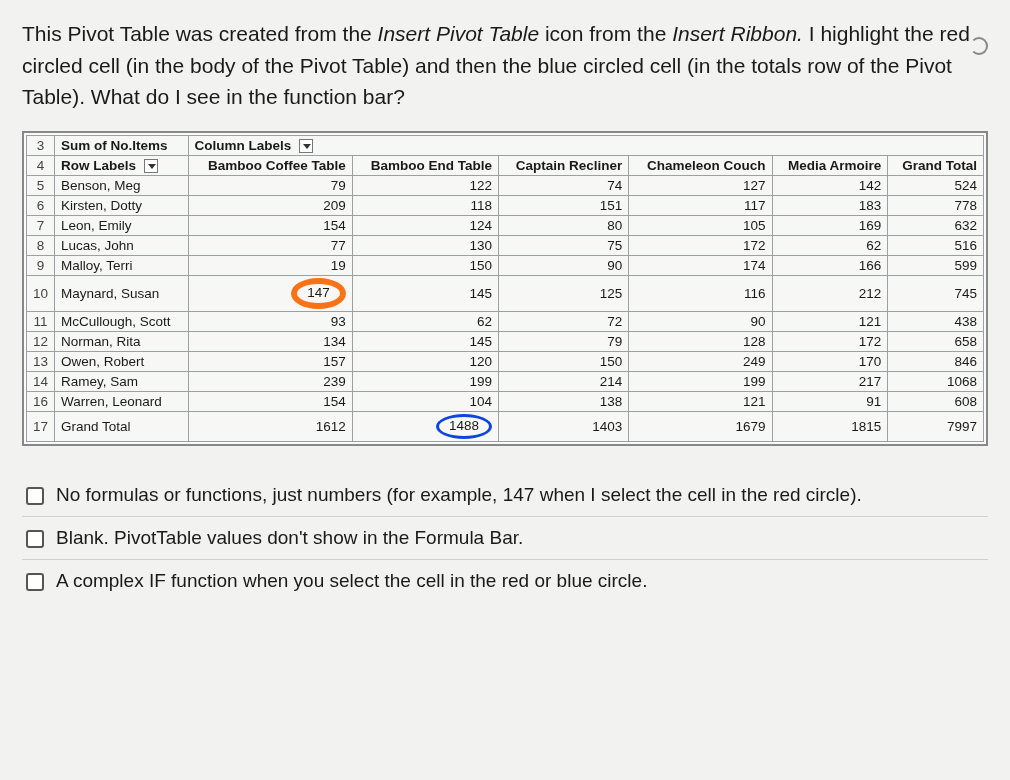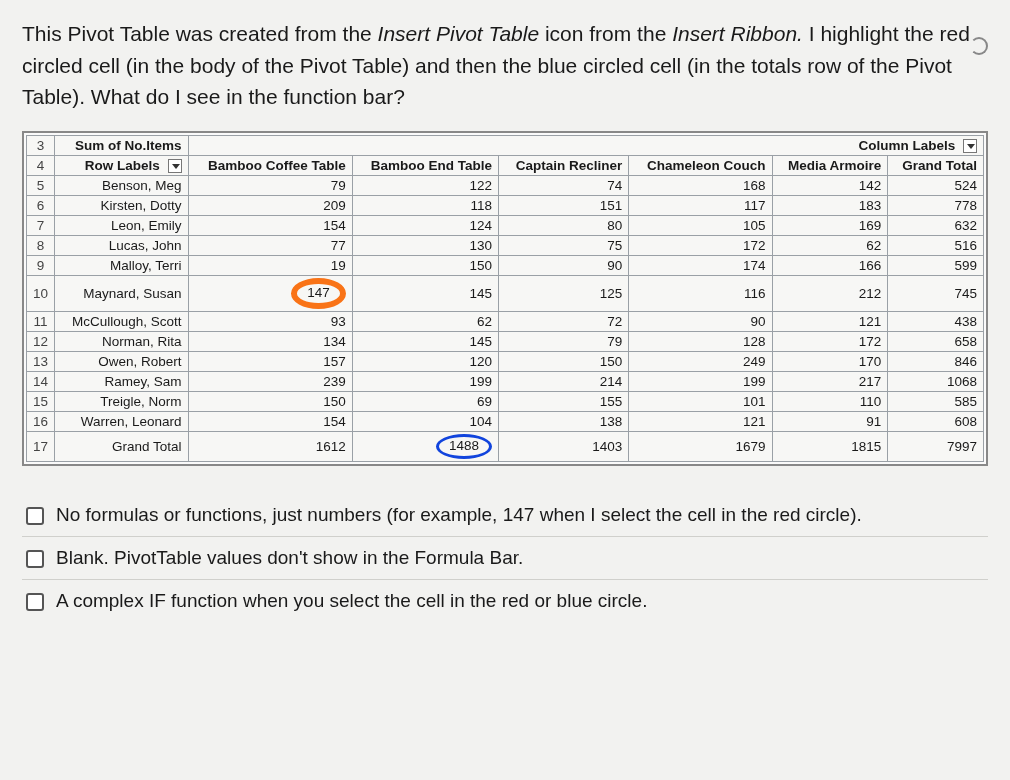--- a/index.html
+++ b/index.html
@@ -41,21 +41,21 @@
     color: #444;
     background: #eceae7;
     font-weight: 400;
   }
   .hdr {
     font-weight: 700;
     text-align: left;
     background: #efeeeb;
   }
   .num { text-align: right; }
-  .rowlabel { text-align: right; }
+  .rowlabel { text-align: left; }
   .totalrow td { font-weight: 400; background: #edece9; }
   .dd {
     display: inline-block;
     width: 14px; height: 14px;
     border: 1px solid #777;
     background: #fff;
     vertical-align: middle;
     margin-left: 4px;
     position: relative;
   }
@@ -136,21 +136,21 @@
       <td class="hdr num">Grand Total</td>
     </tr>
     </tbody>
       <tbody id="pivot-body">
         <tr>
           <td class="rownum">5</td>
           <td class="rowlabel">Benson, Meg</td>
           <td class="num">79</td>
           <td class="num">122</td>
           <td class="num">74</td>
-          <td class="num">168</td>
+          <td class="num">127</td>
           <td class="num">142</td>
           <td class="num">524</td>
         </tr>
         <tr>
           <td class="rownum">6</td>
           <td class="rowlabel">Kirsten, Dotty</td>
           <td class="num">209</td>
           <td class="num">118</td>
           <td class="num">151</td>
           <td class="num">117</td>
@@ -229,30 +229,20 @@
         </tr>
         <tr>
           <td class="rownum">14</td>
           <td class="rowlabel">Ramey, Sam</td>
           <td class="num">239</td>
           <td class="num">199</td>
           <td class="num">214</td>
           <td class="num">199</td>
           <td class="num">217</td>
           <td class="num">1068</td>
-        </tr>
-        <tr>
-          <td class="rownum">15</td>
-          <td class="rowlabel">Treigle, Norm</td>
-          <td class="num">150</td>
-          <td class="num">69</td>
-          <td class="num">155</td>
-          <td class="num">101</td>
-          <td class="num">110</td>
-          <td class="num">585</td>
         </tr>
         <tr>
           <td class="rownum">16</td>
           <td class="rowlabel">Warren, Leonard</td>
           <td class="num">154</td>
           <td class="num">104</td>
           <td class="num">138</td>
           <td class="num">121</td>
           <td class="num">91</td>
           <td class="num">608</td>

